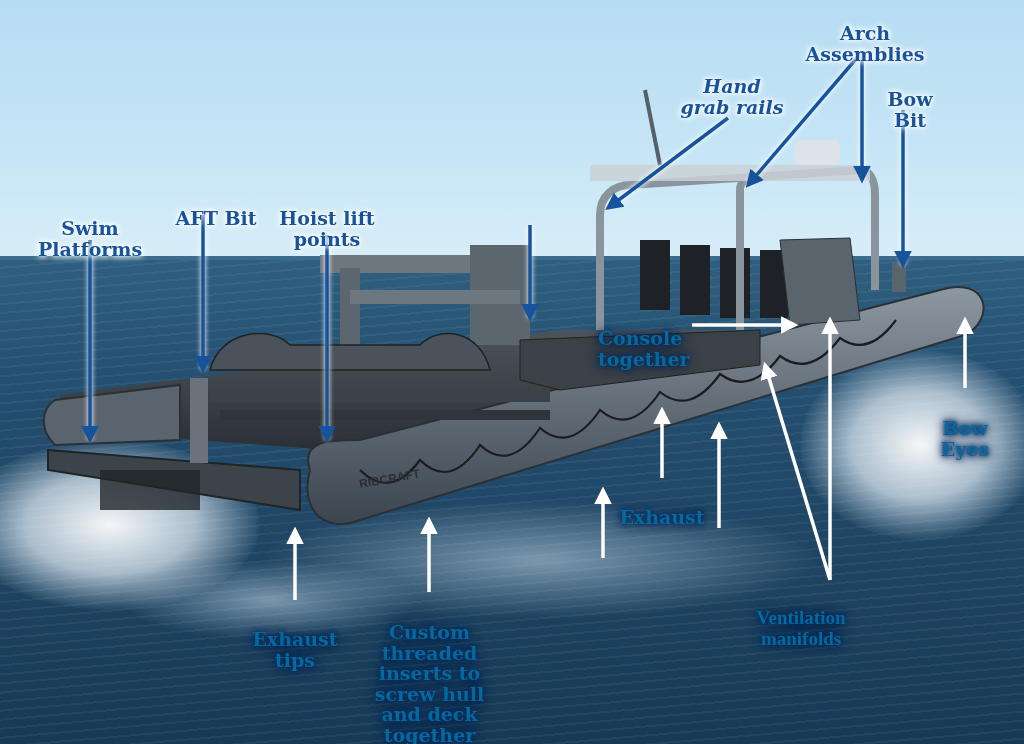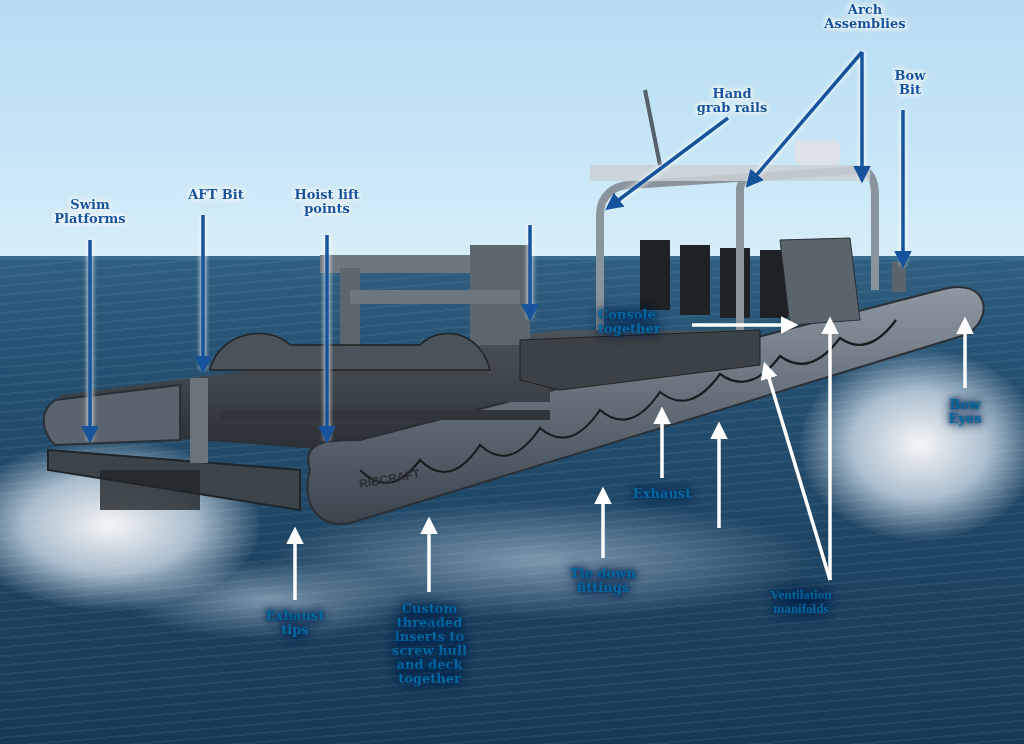--- a/index.html
+++ b/index.html
@@ -7,21 +7,21 @@
   .scene{position:absolute;inset:0;width:1024px;height:744px;overflow:hidden;}
   .sky{position:absolute;left:0;top:0;width:1024px;height:262px;background:linear-gradient(180deg,#b6dcf2 0%,#c5e5f6 55%,#d8eef8 100%);}
   .sea{position:absolute;left:0;top:258px;width:1024px;height:486px;
     background:
       repeating-linear-gradient(175deg, rgba(255,255,255,0.05) 0 2px, rgba(0,0,0,0) 2px 9px),
       linear-gradient(180deg,#2f5f80 0%,#244f70 25%,#1f4665 55%,#163a56 100%);}
   .horizon{position:absolute;left:0;top:256px;width:1024px;height:4px;background:#3a6d8d;}
   .spray{position:absolute;border-radius:50%;background:radial-gradient(ellipse at center,rgba(255,255,255,0.95) 0%,rgba(230,240,248,0.7) 40%,rgba(255,255,255,0) 72%);}
   .wake{position:absolute;border-radius:50%;background:radial-gradient(ellipse at center,rgba(200,220,235,0.55) 0%,rgba(200,220,235,0) 70%);}
   svg.boat{position:absolute;left:0;top:0;}
-  .label{position:absolute;text-align:center;font-weight:bold;line-height:1.08;font-size:13px;white-space:nowrap;}
+  .label{position:absolute;text-align:center;font-weight:bold;line-height:1.08;font-size:19px;white-space:nowrap;margin-top:20px;}
   .label.blue{color:#17539d;text-shadow:0 0 4px #fff,0 0 6px #fff,0 0 8px rgba(255,255,255,0.9);}
   .label.white{color:#0369a1;text-shadow:0 0 4px #0b2a55,0 0 8px #0b2a55,0 0 12px rgba(10,40,90,0.9);}
   .label .line{display:block;}
   svg.arrows{position:absolute;left:0;top:0;pointer-events:none;}
 </style>
 </head>
 <body>
 
 <div class="scene">
   <div class="sky"></div>
@@ -140,21 +140,21 @@
     <span class="line">Swim</span>
     <span class="line">Platforms</span>
   </div>
   <div class="label blue" style="left:161px;top:188px;width:110px;">
     <span class="line">AFT Bit</span>
   </div>
   <div class="label blue" style="left:272px;top:188px;width:110px;">
     <span class="line">Hoist lift</span>
     <span class="line">points</span>
   </div>
-  <div class="label blue" style="left:672px;top:87px;width:120px;">
+  <div class="label blue" style="left:672px;top:56px;width:120px;font-style:italic;">
     <span class="line">Hand</span>
     <span class="line">grab rails</span>
   </div>
   <div class="label blue" style="left:795px;top:3px;width:140px;">
     <span class="line">Arch</span>
     <span class="line">Assemblies</span>
   </div>
   <div class="label blue" style="left:880px;top:69px;width:60px;">
     <span class="line">Bow</span>
     <span class="line">Bit</span>
@@ -164,24 +164,20 @@
     <span class="line">Console</span>
     <span class="line">together</span>
   </div>
   <div class="label white" style="left:932px;top:398px;width:66px;">
     <span class="line">Bow</span>
     <span class="line">Eyes</span>
   </div>
   <div class="label white" style="left:612px;top:487px;width:100px;">
     <span class="line">Exhaust</span>
   </div>
-  <div class="label white" style="left:548px;top:567px;width:110px;">
-    <span class="line">Tie down</span>
-    <span class="line">fittings</span>
-  </div>
   <div class="label white" style="left:736px;top:588px;width:130px;font-family:Liberation Serif, serif;">
     <span class="line">Ventilation</span>
     <span class="line">manifolds</span>
   </div>
   <div class="label white" style="left:245px;top:609px;width:100px;">
     <span class="line">Exhaust</span>
     <span class="line">tips</span>
   </div>
   <div class="label white" style="left:372px;top:602px;width:115px;">
     <span class="line">Custom</span>

